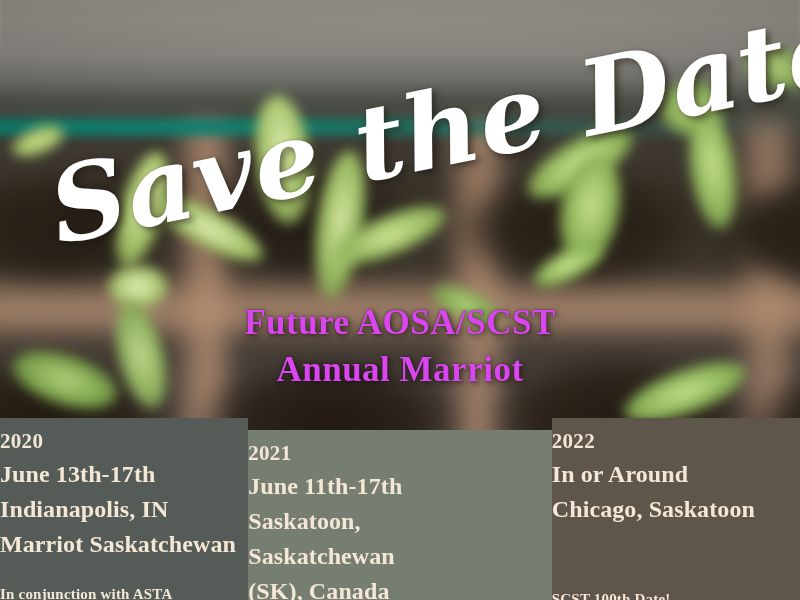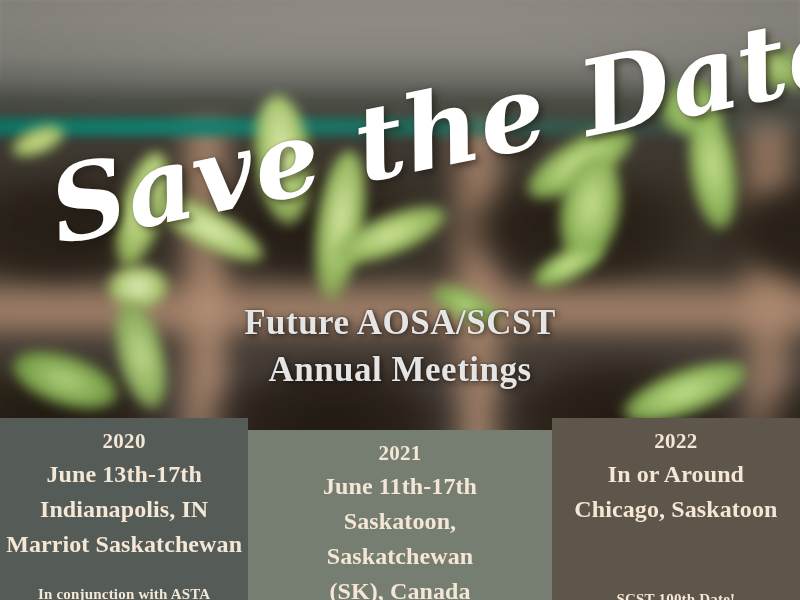--- a/index.html
+++ b/index.html
@@ -123,21 +123,21 @@
     white-space: nowrap;
   }
 
   
   .sub-title {
     position: absolute;
     left: 0;
     right: 0;
     top: 300px;
     text-align: center;
-    color: #e5e5e5;
+    color: #d946ef;
     font-family: "Liberation Serif", "DejaVu Serif", serif;
     font-weight: 700;
     font-size: 35px;
     line-height: 1.33;
     letter-spacing: 0.5px;
     text-shadow: 2px 2px 6px rgba(25,18,12,0.75), 0 0 2px rgba(0,0,0,0.5);
   }
   .sub-title .ln { display: block; }
 
   
@@ -146,21 +146,21 @@
     left: 0;
     top: 418px;
     width: 800px;
     height: 182px;
     display: flex;
   }
   .panel {
     height: 100%;
     box-sizing: border-box;
     padding-top: 9px;
-    text-align: center;
+    text-align: left;
     color: #f5e7d6;
     font-family: "Liberation Serif", "DejaVu Serif", serif;
     font-weight: 700;
   }
   .panel-0 { width: 265px; background: #555c57; }
   .panel-1 { width: 324px; background: #767d71; margin-top: 12px; }
   .panel-2 { width: 265px; background: #5e554b; }
 
   .panel .year {
     font-size: 21px;
@@ -210,21 +210,21 @@
       <div class="sprout" style="left:10px;  top:355px; width:110px; height:50px; background:radial-gradient(ellipse at 50% 50%, #b4cf7e 0%, #7ba34b 55%, rgba(118,152,74,0) 100%); transform:rotate(18deg);"></div>
 
       <div class="bg-vignette"></div>
     </div>
   </div>
 
   <div class="script-title">Save the Date</div>
 
   <div class="sub-title">
     <span class="ln">Future AOSA/SCST</span>
-    <span class="ln">Annual Meetings</span>
+    <span class="ln">Annual Marriot</span>
   </div>
 
   <div class="panels">
 
     <div class="panel panel-0">
       <div class="year">2020</div>
       <div class="line">June 13th-17th</div>
       <div class="line">Indianapolis, IN</div>
       <div class="line">Marriot Saskatchewan</div>
       <div class="note spacer-note">In conjunction with ASTA</div>

